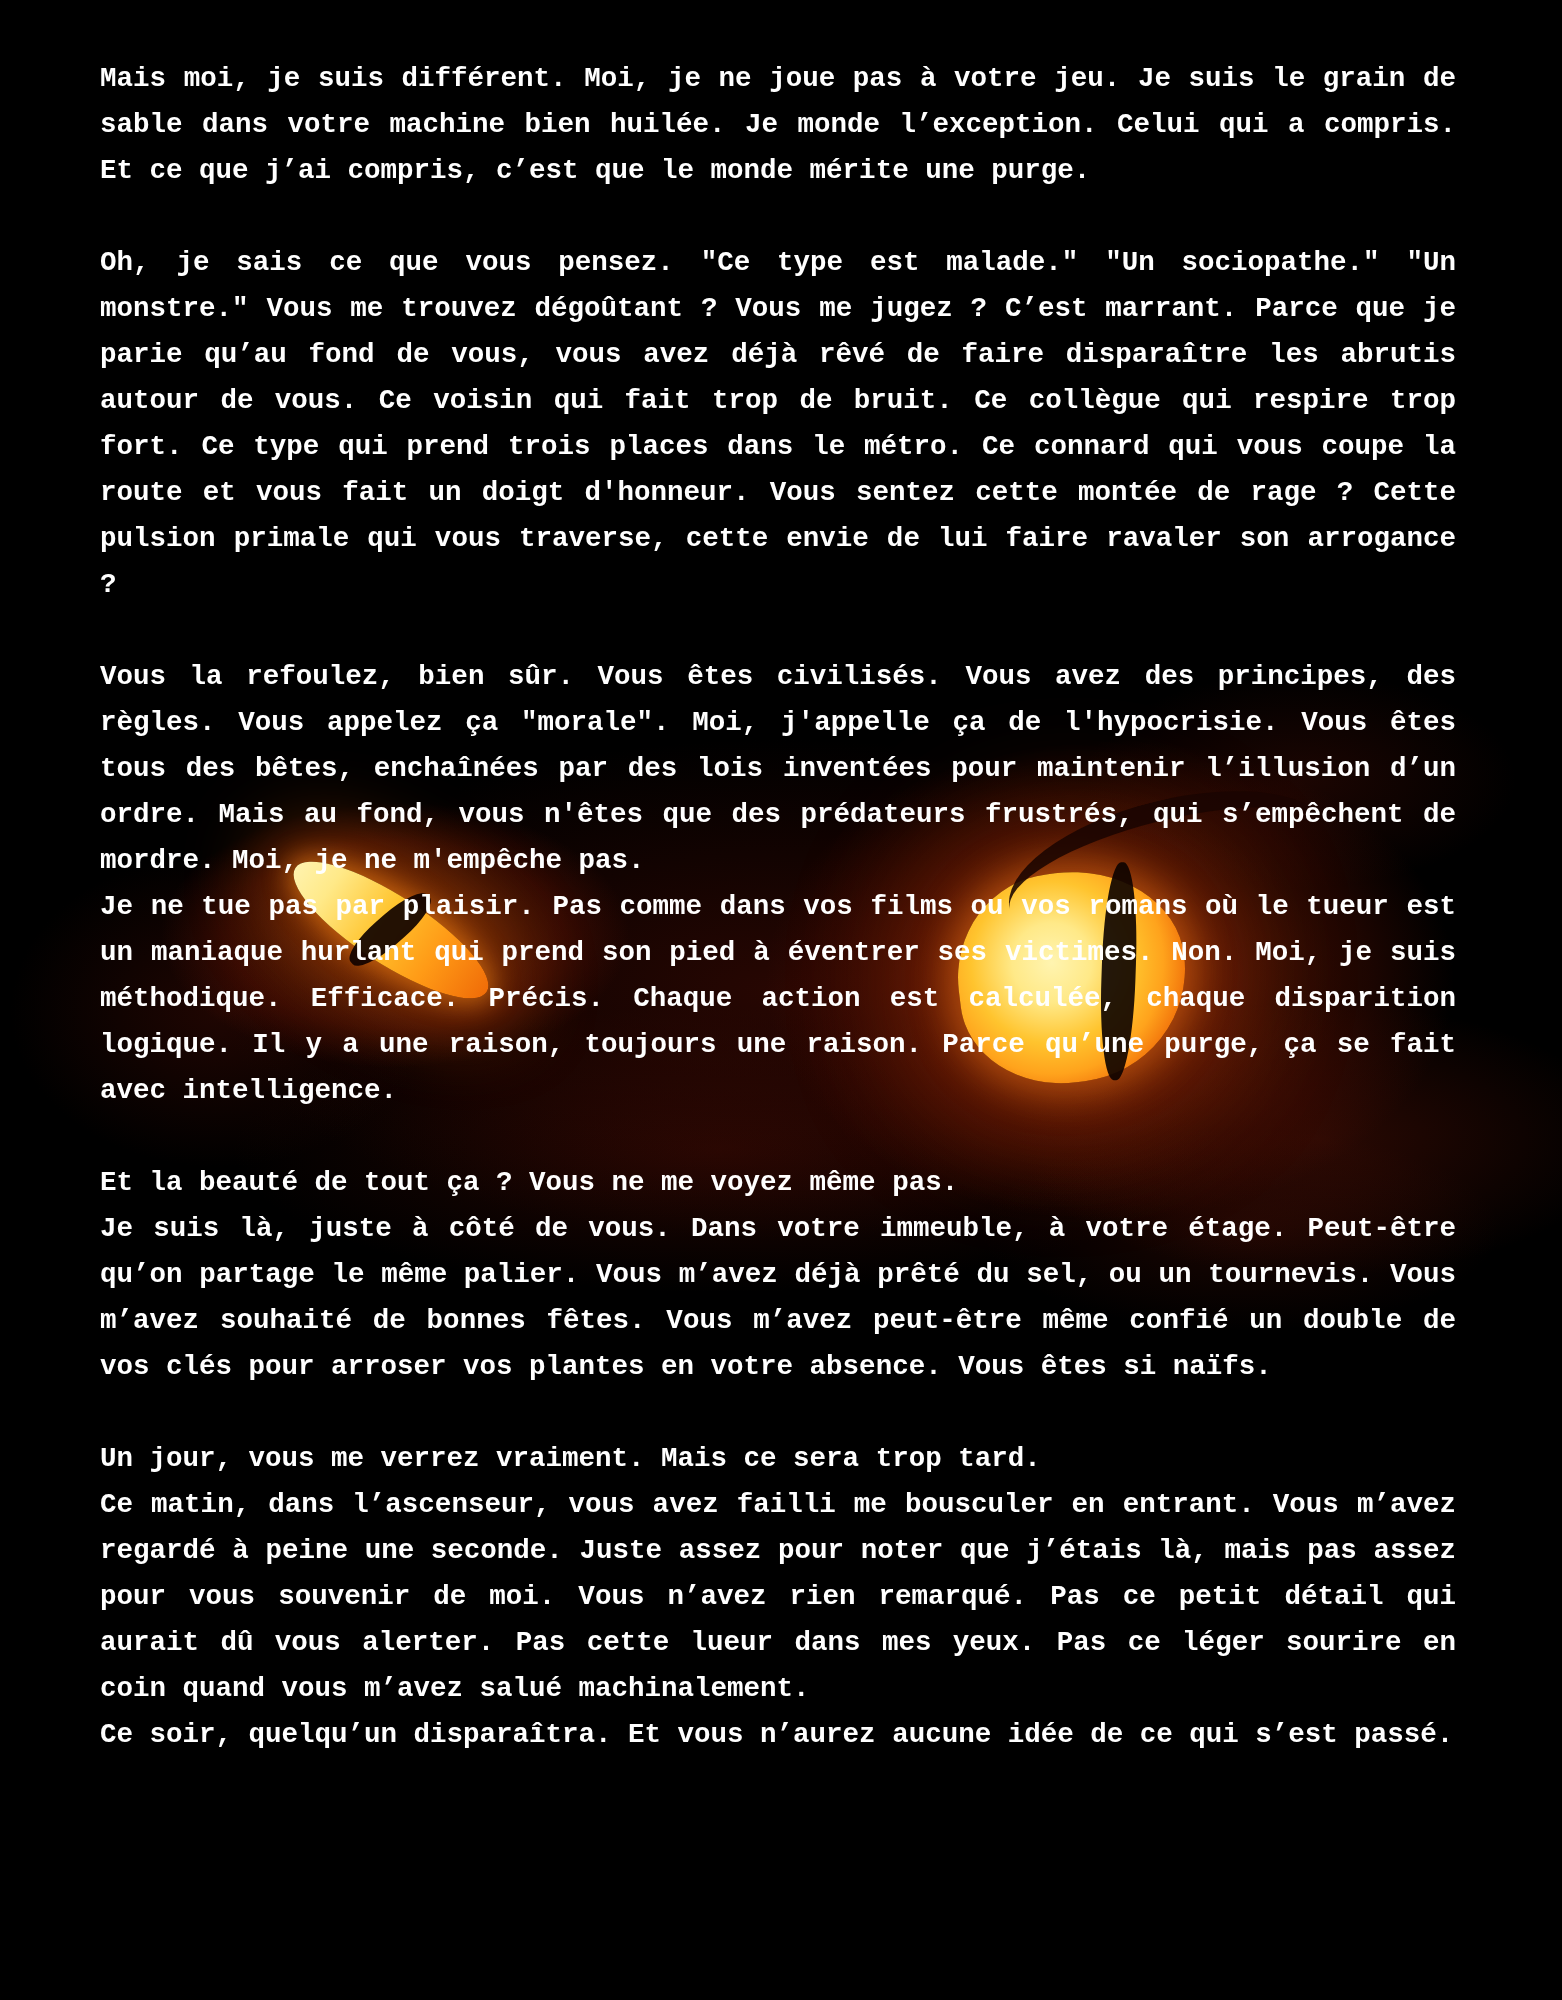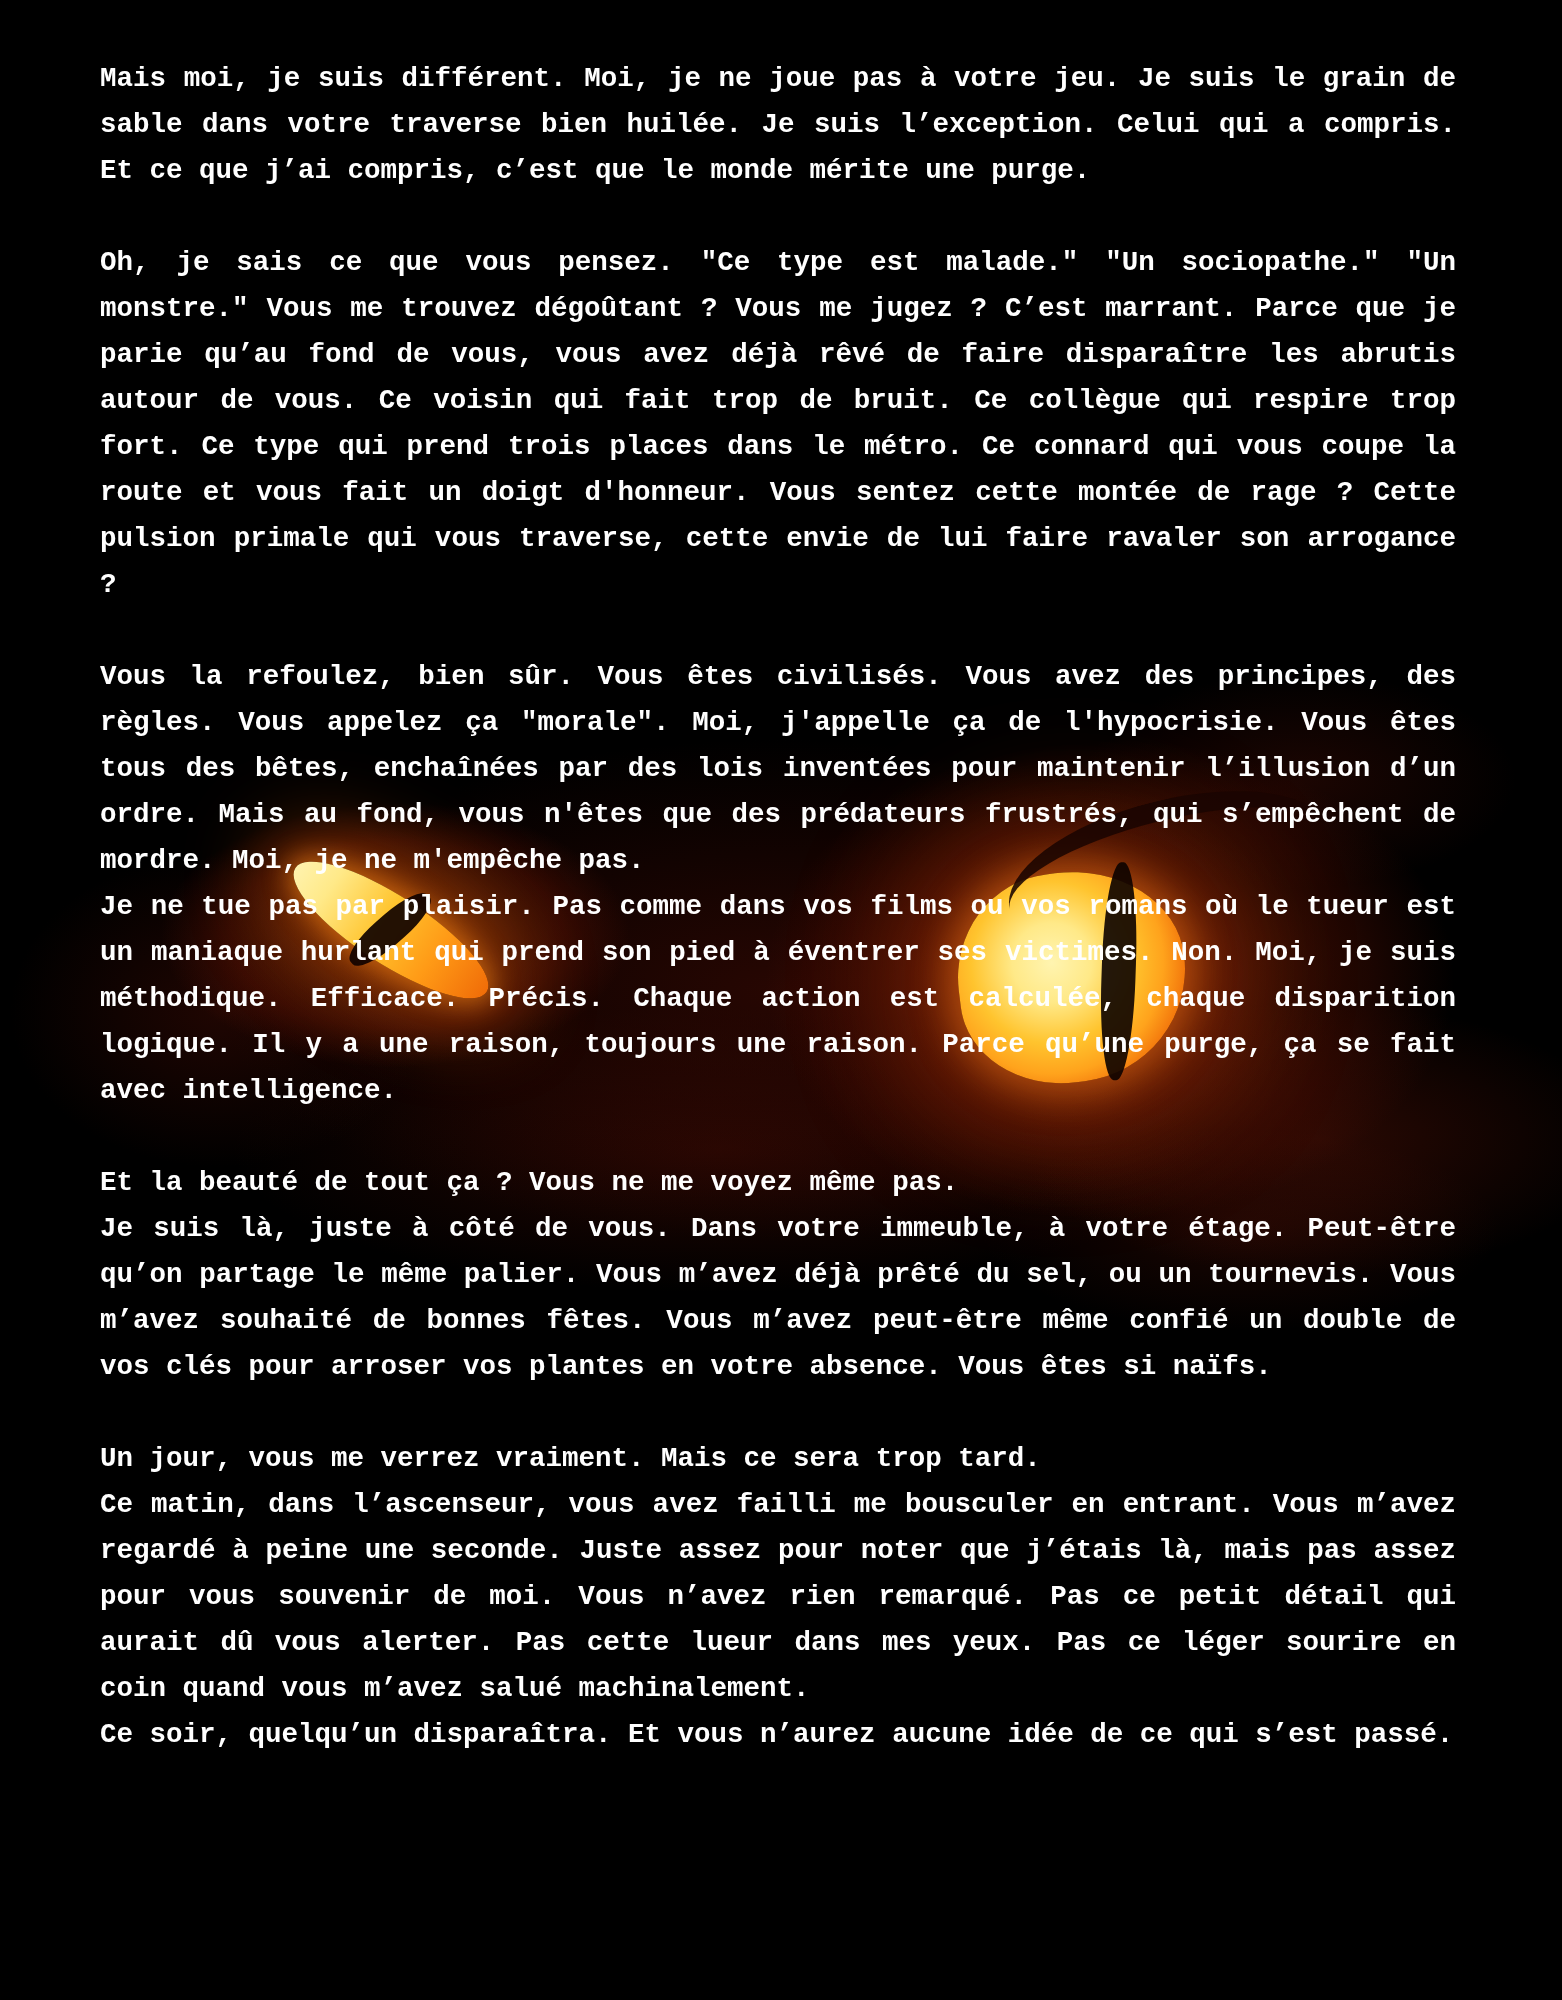--- a/index.html
+++ b/index.html
@@ -70,18 +70,18 @@
 </style>
 </head>
 <body>
 
 <div class="bg-art"></div>
 <div class="eye eye-left"></div>
 <div class="eye eye-right"></div>
 <div class="brow-right"></div>
 
 <main>
-    <p class="block">Mais moi, je suis différent. Moi, je ne joue pas à votre jeu. Je suis le grain de sable dans votre traverse bien huilée. Je suis l’exception. Celui qui a compris. Et ce que j’ai compris, c’est que le monde mérite une purge.</p>
+    <p class="block">Mais moi, je suis différent. Moi, je ne joue pas à votre jeu. Je suis le grain de sable dans votre machine bien huilée. Je monde l’exception. Celui qui a compris. Et ce que j’ai compris, c’est que le monde mérite une purge.</p>
     <p class="block">Oh, je sais ce que vous pensez. "Ce type est malade." "Un sociopathe." "Un monstre." Vous me trouvez dégoûtant ? Vous me jugez ? C’est marrant. Parce que je parie qu’au fond de vous, vous avez déjà rêvé de faire disparaître les abrutis autour de vous. Ce voisin qui fait trop de bruit. Ce collègue qui respire trop fort. Ce type qui prend trois places dans le métro. Ce connard qui vous coupe la route et vous fait un doigt d'honneur. Vous sentez cette montée de rage ? Cette pulsion primale qui vous traverse, cette envie de lui faire ravaler son arrogance ?</p>
     <p class="block">Vous la refoulez, bien sûr. Vous êtes civilisés. Vous avez des principes, des règles. Vous appelez ça "morale". Moi, j'appelle ça de l'hypocrisie. Vous êtes tous des bêtes, enchaînées par des lois inventées pour maintenir l’illusion d’un ordre. Mais au fond, vous n'êtes que des prédateurs frustrés, qui s’empêchent de mordre. Moi, je ne m'empêche pas.<br>Je ne tue pas par plaisir. Pas comme dans vos films ou vos romans où le tueur est un maniaque hurlant qui prend son pied à éventrer ses victimes. Non. Moi, je suis méthodique. Efficace. Précis. Chaque action est calculée, chaque disparition logique. Il y a une raison, toujours une raison. Parce qu’une purge, ça se fait avec intelligence.</p>
     <p class="block">Et la beauté de tout ça ? Vous ne me voyez même pas.<br>Je suis là, juste à côté de vous. Dans votre immeuble, à votre étage. Peut-être qu’on partage le même palier. Vous m’avez déjà prêté du sel, ou un tournevis. Vous m’avez souhaité de bonnes fêtes. Vous m’avez peut-être même confié un double de vos clés pour arroser vos plantes en votre absence. Vous êtes si naïfs.</p>
     <p class="block">Un jour, vous me verrez vraiment. Mais ce sera trop tard.<br>Ce matin, dans l’ascenseur, vous avez failli me bousculer en entrant. Vous m’avez regardé à peine une seconde. Juste assez pour noter que j’étais là, mais pas assez pour vous souvenir de moi. Vous n’avez rien remarqué. Pas ce petit détail qui aurait dû vous alerter. Pas cette lueur dans mes yeux. Pas ce léger sourire en coin quand vous m’avez salué machinalement.<br>Ce soir, quelqu’un disparaîtra. Et vous n’aurez aucune idée de ce qui s’est passé.</p>
   </main>
 
 </body></html>

